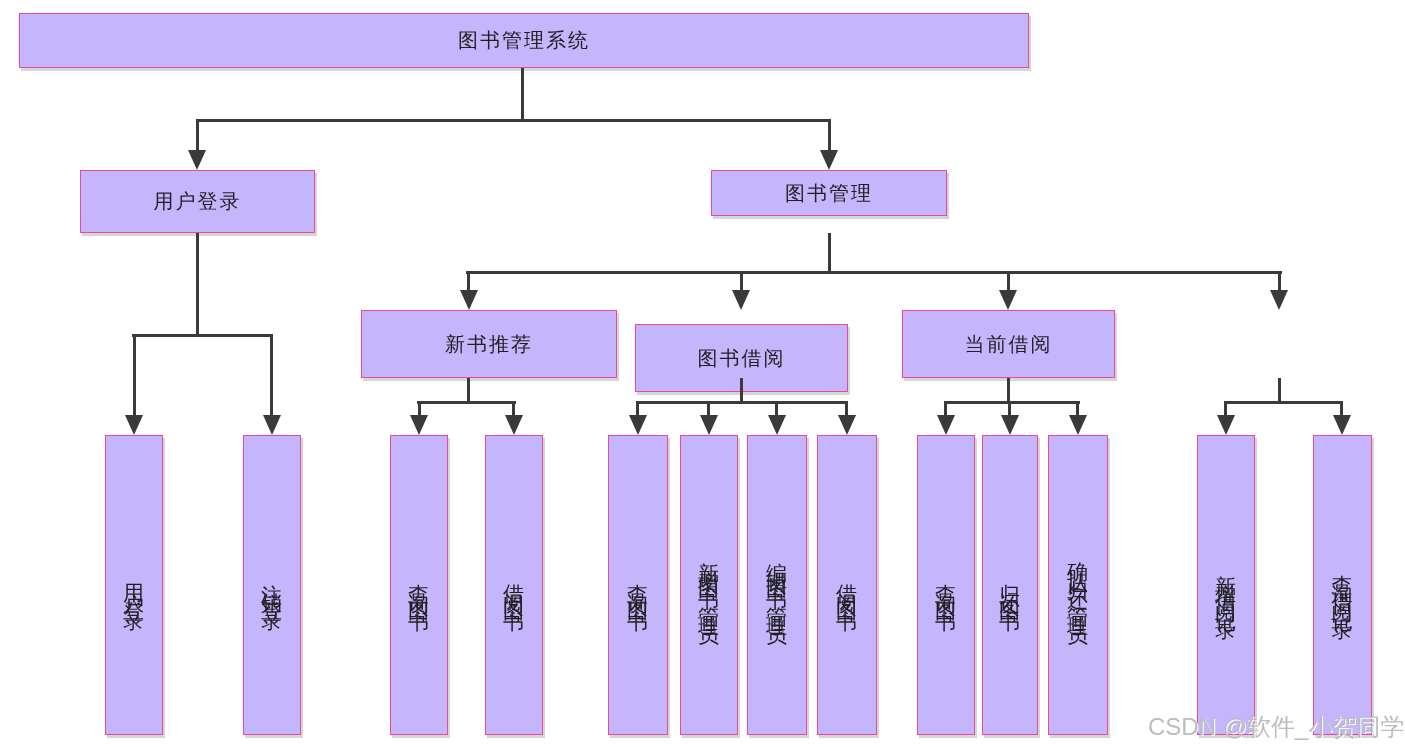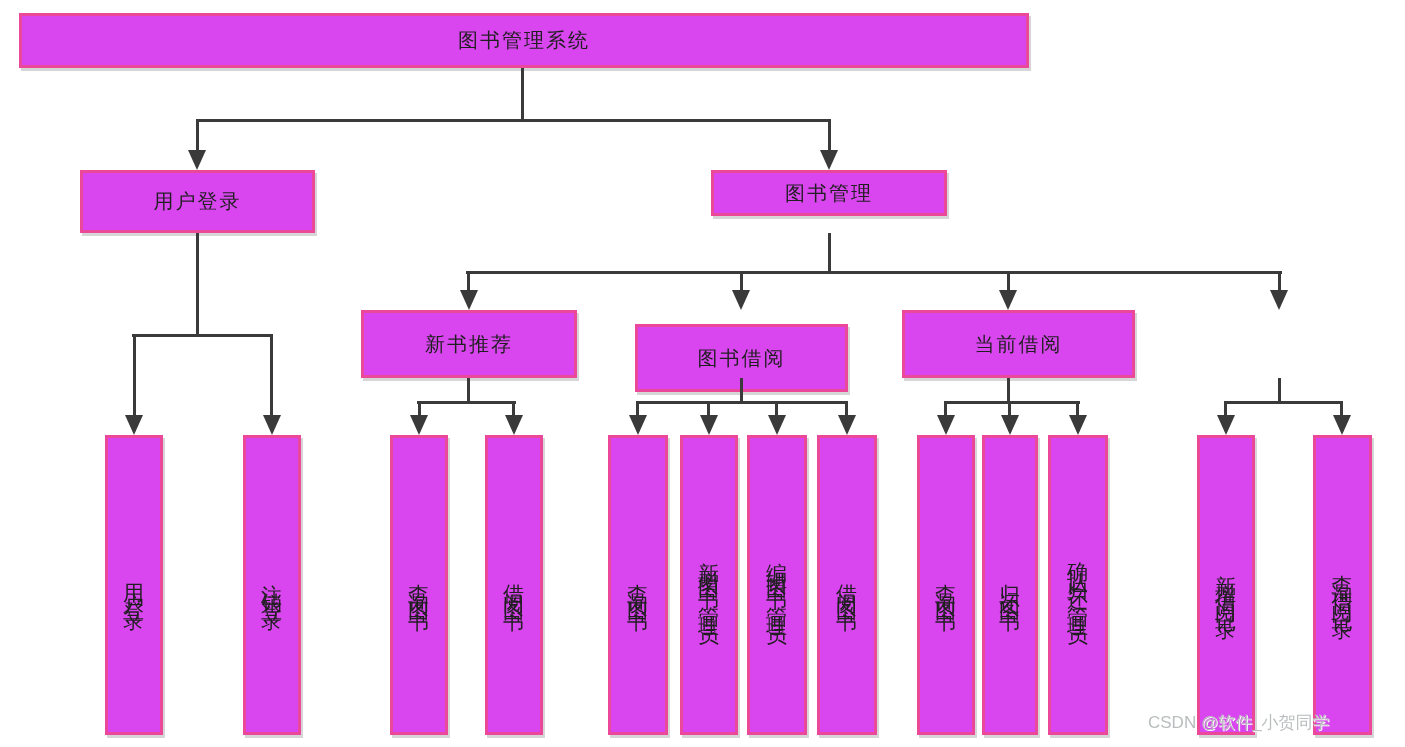--- a/index.html
+++ b/index.html
@@ -1,38 +1,38 @@
 <!DOCTYPE html>
 <html><head>
 <meta charset="utf-8">
 <style>
   html,body{margin:0;padding:0;background:#ffffff;}
   .canvas{
     position:relative;width:1405px;height:747px;background:#ffffff;
     font-family:"Liberation Sans","DejaVu Sans",sans-serif;overflow:hidden;
   }
   .box{
-    position:absolute;background:#d946ef;border:3px solid #ec4899;box-sizing:border-box;
+    position:absolute;background:#c4b5fd;border:1px solid #ec4899;box-sizing:border-box;
     display:flex;align-items:center;justify-content:center;color:#1f1f1f;
     box-shadow:2px 3px 0 rgba(90,90,90,0.25);
   }
   .node{font-size:20px;letter-spacing:2px;}
   .leaf span{
     writing-mode:vertical-rl;text-orientation:mixed;
     font-size:21px;letter-spacing:9px;line-height:1;color:#1f1f1f;
   }
   .line{position:absolute;background:#3a3a3a;}
   .arrow{
     position:absolute;width:0;height:0;
     border-left:9px solid transparent;border-right:9px solid transparent;
     border-top:20px solid #3a3a3a;
   }
   .watermark{
     position:absolute;left:1148px;top:711px;z-index:10;white-space:nowrap;
-    font-size:17px;color:#b9bdbe;text-shadow:1px 1px 0 #ffffff;
+    font-size:24px;color:#b9bdbe;text-shadow:1px 1px 0 #ffffff;
   }
 </style>
 </head>
 <body>
 
 <div class="canvas">
 
   <div class="box node" style="left:19px;top:13px;width:1010px;height:55px;">
     <span>图书管理系统</span>
   </div>
@@ -62,27 +62,27 @@
   <div class="line" style="left:466px;top:271px;width:816px;height:3px;"></div>
   <div class="line" style="left:467px;top:271px;width:3px;height:21px;"></div>
   <div class="arrow" style="left:460px;top:290px;"></div>
   <div class="line" style="left:740px;top:271px;width:3px;height:21px;"></div>
   <div class="arrow" style="left:732px;top:290px;"></div>
   <div class="line" style="left:1007px;top:271px;width:3px;height:21px;"></div>
   <div class="arrow" style="left:999px;top:290px;"></div>
   <div class="line" style="left:1278px;top:271px;width:3px;height:21px;"></div>
   <div class="arrow" style="left:1270px;top:290px;"></div>
 
-  <div class="box node" style="left:361px;top:310px;width:216px;height:68px;">
+  <div class="box node" style="left:361px;top:310px;width:256px;height:68px;">
     <span>新书推荐</span>
   </div>
   <div class="box node" style="left:635px;top:324px;width:213px;height:68px;">
     <span>图书借阅</span>
   </div>
-  <div class="box node" style="left:902px;top:310px;width:233px;height:68px;">
+  <div class="box node" style="left:902px;top:310px;width:213px;height:68px;">
     <span>当前借阅</span>
   </div>
 
   <div class="line" style="left:467px;top:378px;width:3px;height:26px;"></div>
   <div class="line" style="left:417px;top:401px;width:99px;height:3px;"></div>
   <div class="line" style="left:418px;top:401px;width:3px;height:14px;"></div>
   <div class="arrow" style="left:410px;top:415px;"></div>
   <div class="line" style="left:512px;top:401px;width:3px;height:14px;"></div>
   <div class="arrow" style="left:505px;top:415px;"></div>
 

